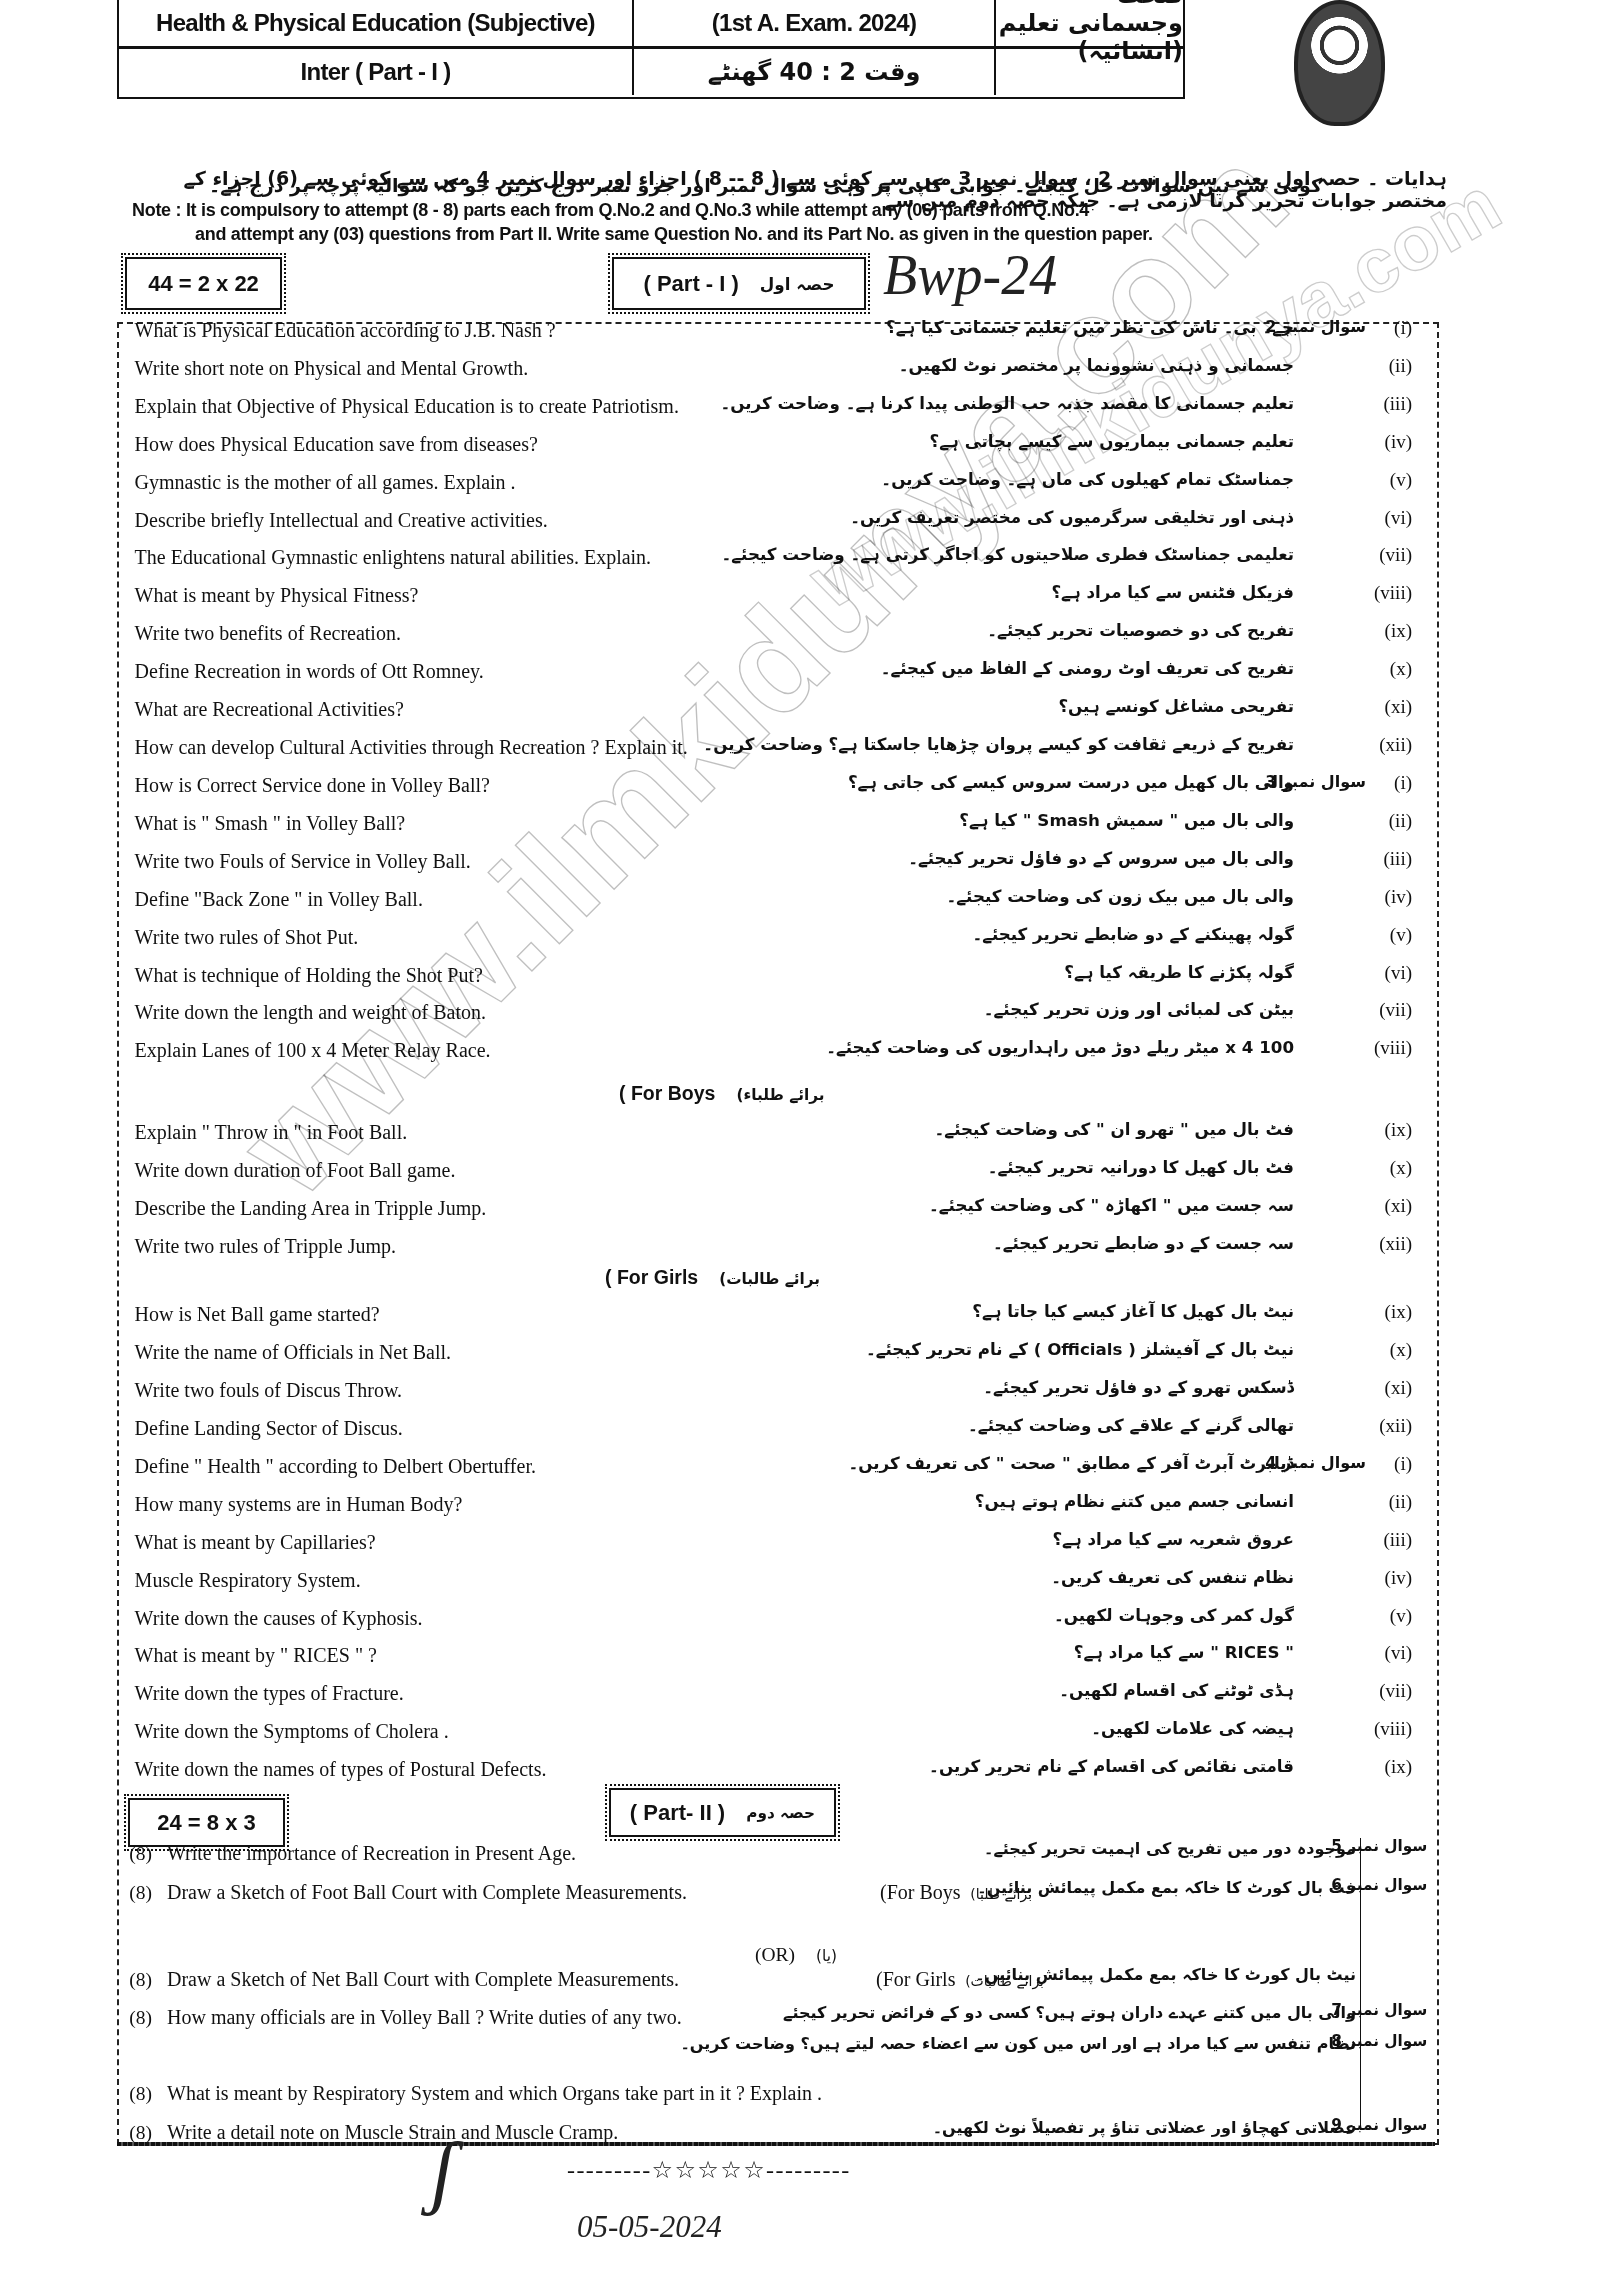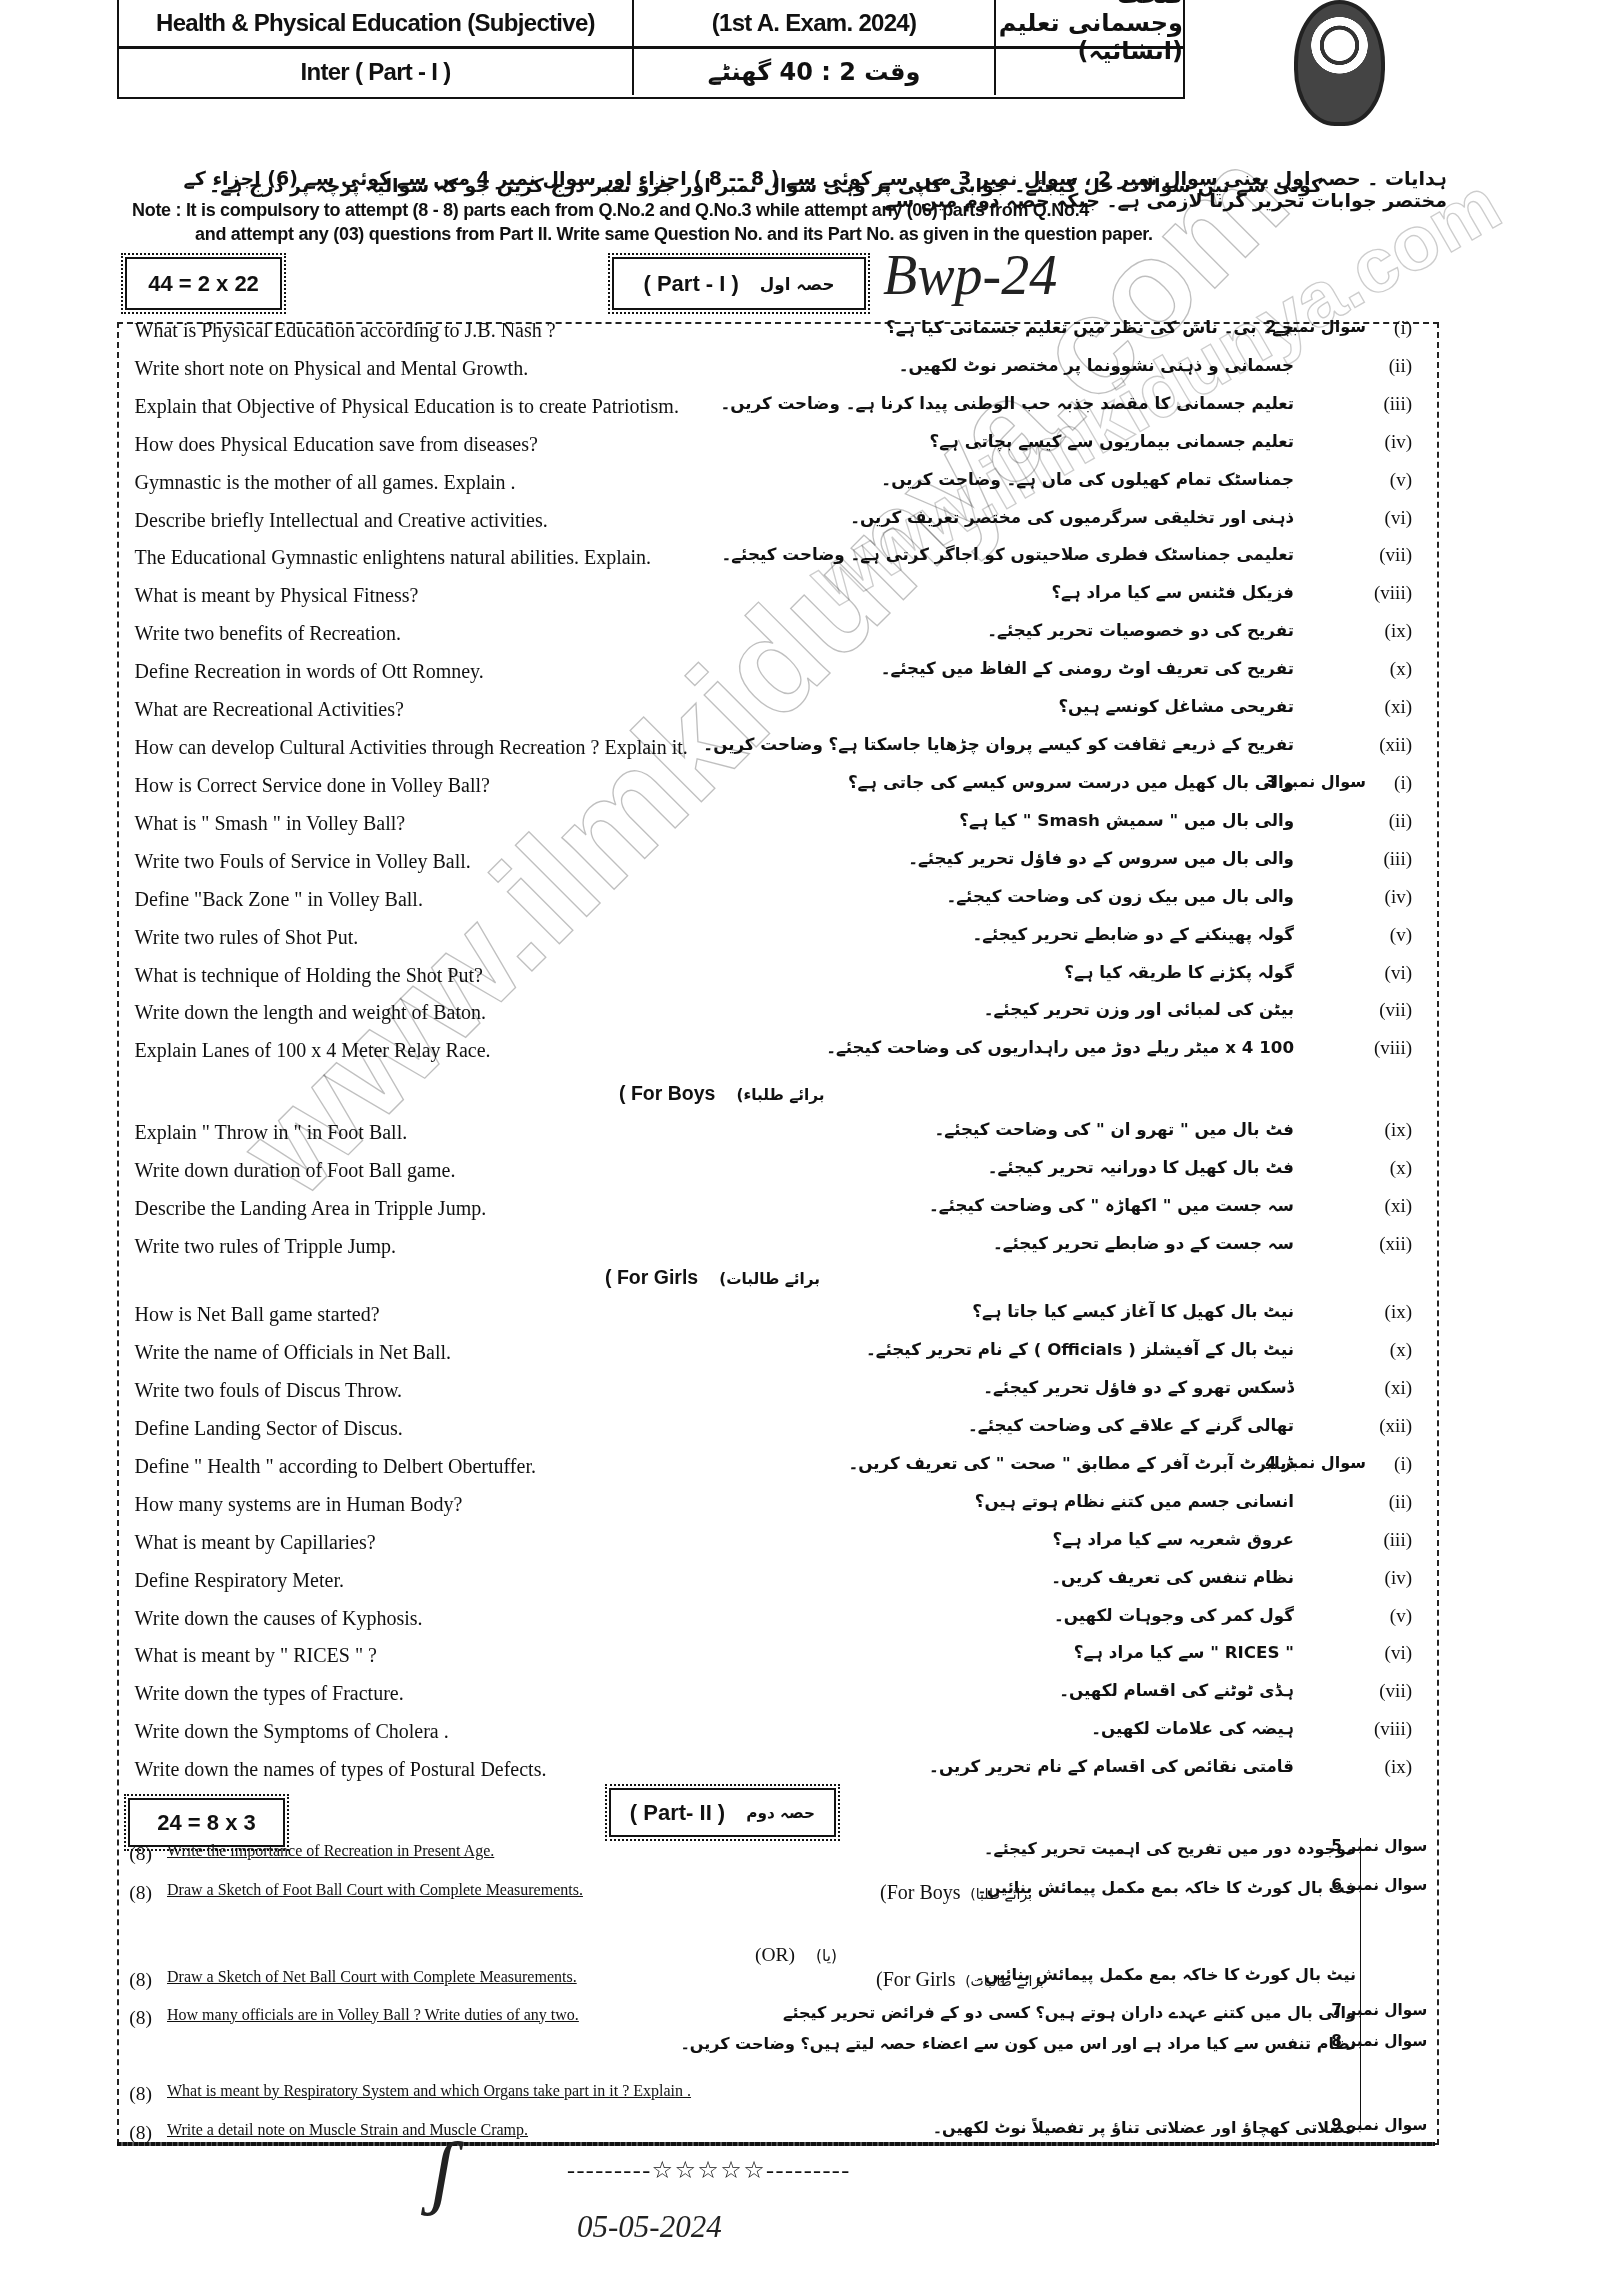--- a/index.html
+++ b/index.html
@@ -17,21 +17,21 @@
   .frame{position:absolute;left:117px;top:322px;width:1318px;height:1819px;border:2.1px dashed #222;}
   .q-row{position:absolute;left:129px;width:1304px;height:38px;}
   .q-en{position:absolute;left:5.6px;top:5.6px;font-size:20px;white-space:nowrap;}
   .q-ur{position:absolute;right:139px;top:4.2px;direction:rtl;font-family:"DejaVu Sans",sans-serif;font-size:16.7px;font-weight:bold;white-space:nowrap;}
   .q-num{position:absolute;right:21px;top:4.2px;font-size:19px;white-space:nowrap;}
   .q-lbl{position:absolute;right:67px;top:4.2px;direction:rtl;font-family:"DejaVu Sans",sans-serif;font-size:16px;font-weight:bold;white-space:nowrap;}
   .section-h{position:absolute;font-family:"Liberation Sans",sans-serif;font-weight:bold;font-size:19.5px;white-space:nowrap;}
   .section-h .ur{font-family:"DejaVu Sans",sans-serif;font-size:15.3px;margin-left:21px;direction:rtl;}
   .p2-row{position:absolute;left:125px;width:1308px;height:39px;}
   .p2-mark{position:absolute;left:4.2px;top:7px;font-size:19.5px;}
-  .p2-en{position:absolute;left:42px;top:5.6px;font-size:16px;white-space:nowrap;text-decoration:underline;}
+  .p2-en{position:absolute;left:42px;top:5.6px;font-size:20px;white-space:nowrap;}
   .p2-tag{position:absolute;top:5.6px;font-size:20px;white-space:nowrap;}
   .p2-tag .ur{font-family:"DejaVu Sans",sans-serif;font-size:14px;margin-left:9.7px;}
   .p2-ur{position:absolute;right:77px;top:2.8px;direction:rtl;font-family:"DejaVu Sans",sans-serif;font-size:16px;font-weight:bold;white-space:nowrap;}
   .p2-lbl{position:absolute;right:5.6px;top:1.4px;direction:rtl;font-family:"DejaVu Sans",sans-serif;font-size:15.3px;font-weight:bold;white-space:nowrap;}
   .vline{position:absolute;left:1360px;top:1838px;width:1.4px;height:292px;background:#111;}
   .stars{position:absolute;left:567px;top:2156px;font-size:24px;letter-spacing:1.4px;white-space:nowrap;}
   .bottom-rule{position:absolute;left:117px;top:2142px;width:1318px;height:4.2px;background:repeating-linear-gradient(90deg,#111 0 4.2px,#555 4.2px 5.6px);}
   .sig{position:absolute;font-family:"Liberation Serif",serif;font-style:italic;color:#222;}
   .watermark{position:absolute;left:209px;top:1113px;font-family:"Liberation Sans",sans-serif;font-size:139px;font-weight:bold;color:transparent;-webkit-text-stroke:1.4px rgba(0,0,0,0.25);transform:rotate(-45deg);transform-origin:left top;white-space:nowrap;pointer-events:none;}
   .watermark2{position:absolute;left:765px;top:348px;font-family:"Liberation Sans",sans-serif;font-size:77px;font-weight:bold;color:transparent;-webkit-text-stroke:1.4px rgba(0,0,0,0.2);transform:rotate(-30deg);white-space:nowrap;pointer-events:none;}
@@ -215,21 +215,21 @@
       <span class="q-en">How many systems are in Human Body?</span>
       <span class="q-ur">انسانی جسم میں کتنے نظام ہوتے ہیں؟</span>
       <span class="q-num">(ii)</span>
     </div>
     <div class="q-row" style="top: 1525px;">
       <span class="q-en">What is meant by Capillaries?</span>
       <span class="q-ur">عروق شعریہ سے کیا مراد ہے؟</span>
       <span class="q-num">(iii)</span>
     </div>
     <div class="q-row" style="top: 1563px;">
-      <span class="q-en">Define Respiratory Meter.</span>
+      <span class="q-en">Muscle Respiratory System.</span>
       <span class="q-ur">نظام تنفس کی تعریف کریں۔</span>
       <span class="q-num">(iv)</span>
     </div>
     <div class="q-row" style="top: 1601px; text-align: right;">
       <span class="q-en">Write down the causes of Kyphosis.</span>
       <span class="q-ur">گول کمر کی وجوہات لکھیں۔</span>
       <span class="q-num">(v)</span>
     </div>
     <div class="q-row" style="top: 1638px;">
       <span class="q-en">What is meant by " RICES " ?</span>

